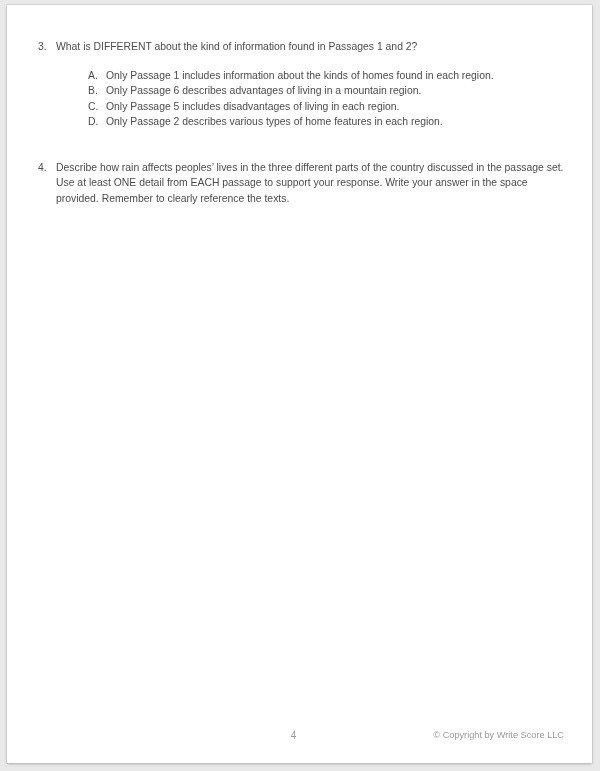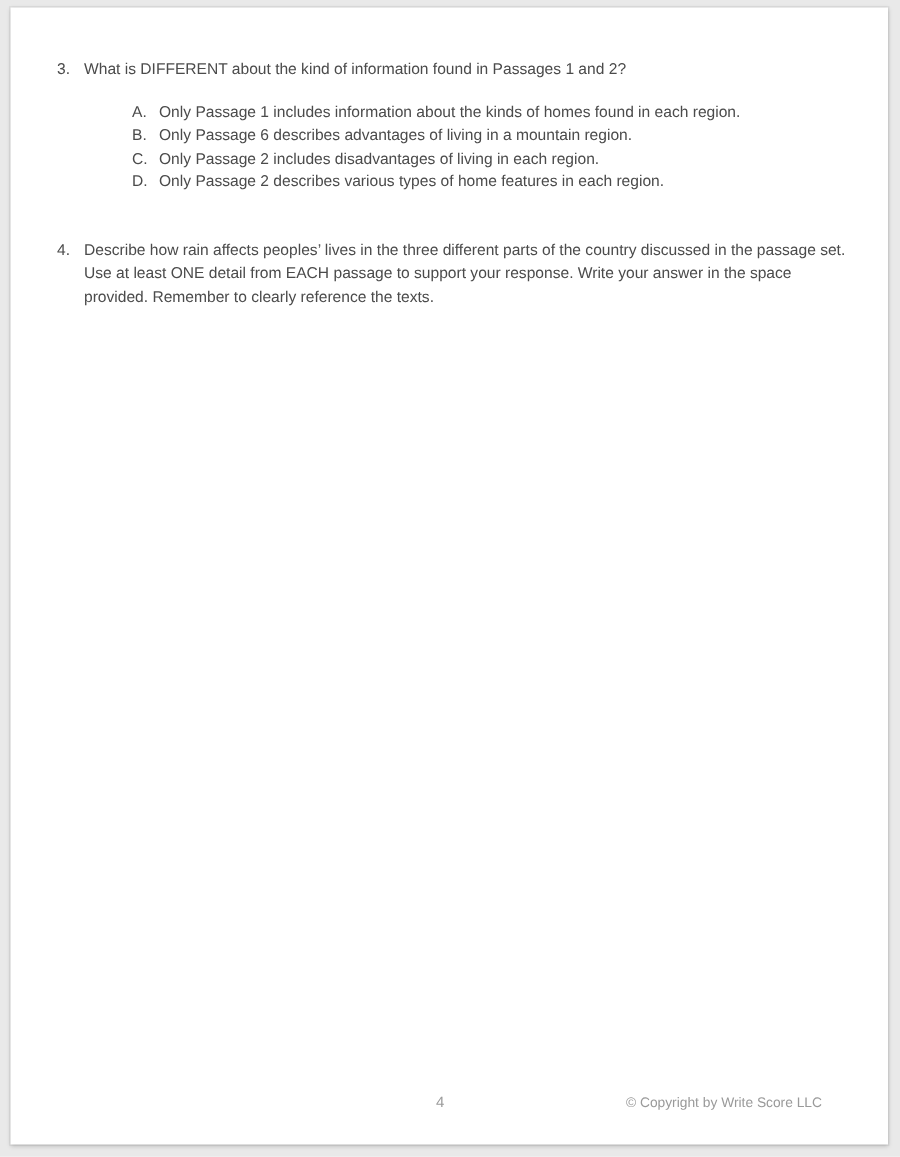--- a/index.html
+++ b/index.html
@@ -116,21 +116,21 @@
     left: 0;
     top: 0;
     width: 585px;
     text-align: center;
     margin-left: -6px;
     color: #9b9b9b;
     font-size: 10px;
   }
   .footer-copyright {
     position: absolute;
-    right: 44px;
+    right: 28px;
     top: 0;
     color: #9a9a9a;
     font-size: 9.2px;
     white-space: nowrap;
   }
 </style>
 </head>
 <body>
 
 <div class="page-canvas">
@@ -146,21 +146,21 @@
         <div class="choice">
           <span class="c-letter">A.</span>
           <span class="c-text">Only Passage 1 includes information about the kinds of homes found in each region.</span>
         </div>
         <div class="choice">
           <span class="c-letter">B.</span>
           <span class="c-text">Only Passage 6 describes advantages of living in a mountain region.</span>
         </div>
         <div class="choice">
           <span class="c-letter">C.</span>
-          <span class="c-text">Only Passage 2 includes disadvantages of living in each region.</span>
+          <span class="c-text">Only Passage 5 includes disadvantages of living in each region.</span>
         </div>
         <div class="choice">
           <span class="c-letter">D.</span>
           <span class="c-text">Only Passage 2 describes various types of home features in each region.</span>
         </div>
       </div>
 
       <div class="question" id="question-4">
         <span class="q-num">4.</span>
         <span class="q-text">Describe how rain affects peoples’ lives in the three different parts of the country discussed in the passage set. Use at least ONE detail from EACH passage to support your response. Write your answer in the space provided. Remember to clearly reference the texts.</span>

